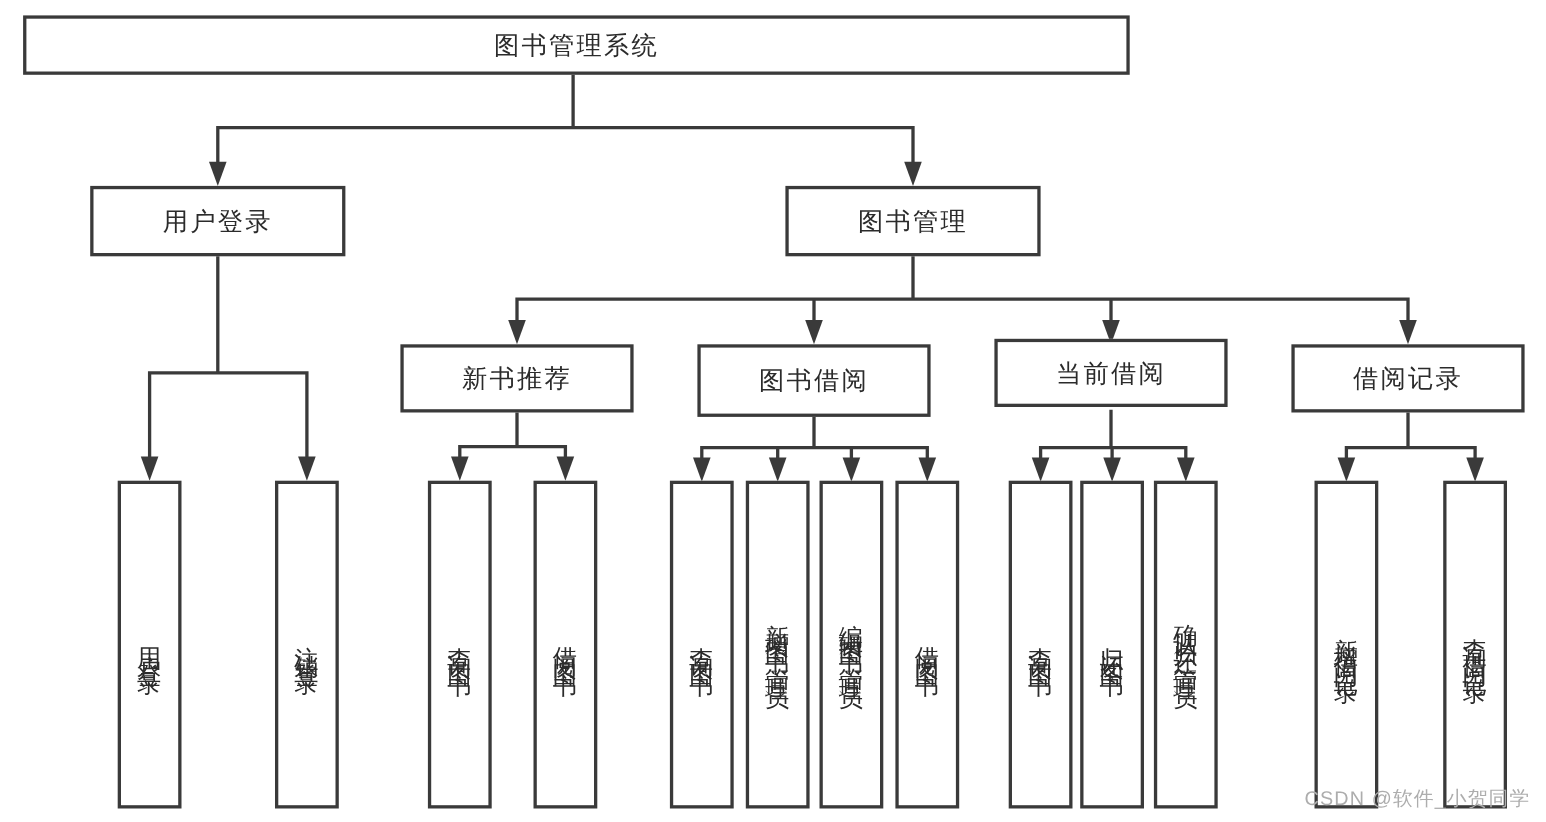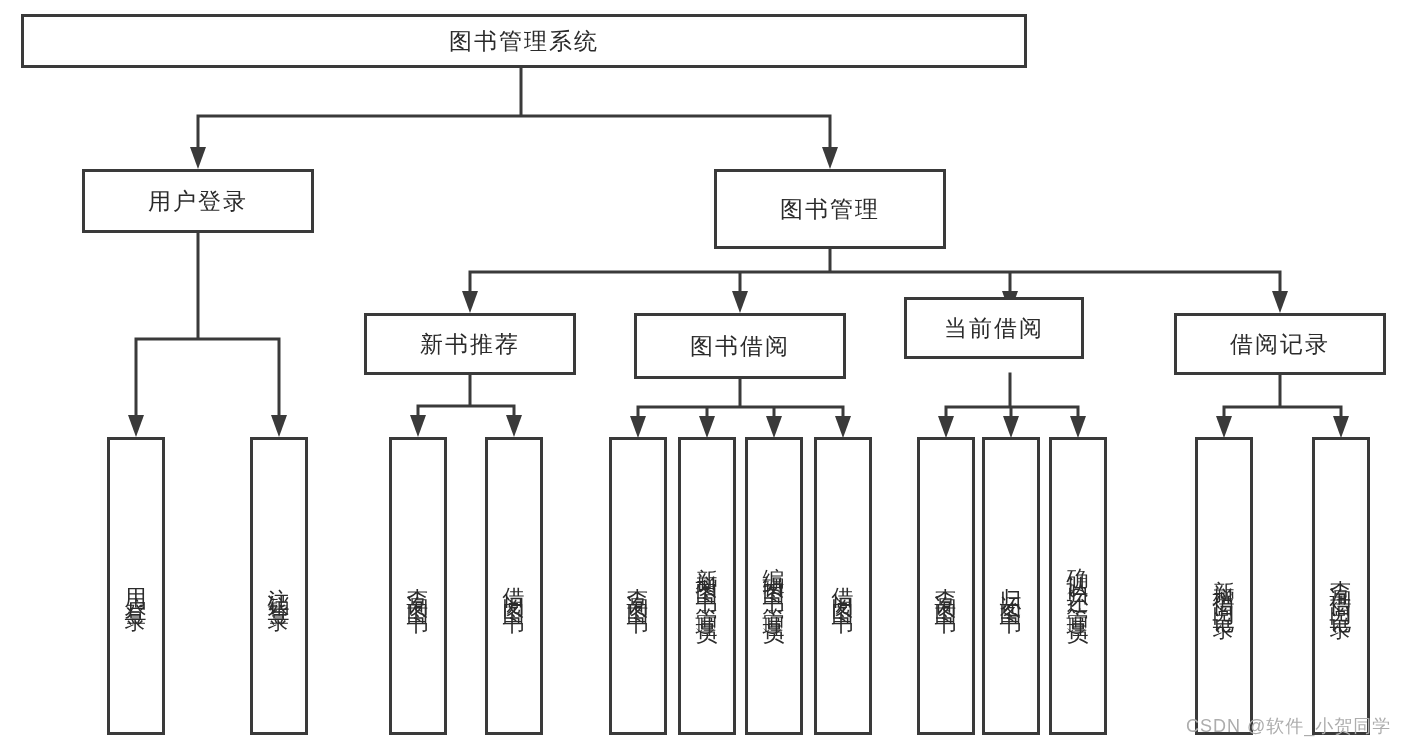--- a/index.html
+++ b/index.html
@@ -90,31 +90,31 @@
     <polygon points="1333,416 1349,416 1341,438"></polygon>
   </svg>
 
   <div class="node" style="left:21px;top:14px;width:1006px;height:54px;">
     <span>图书管理系统</span>
   </div>
 
   <div class="node" style="left:82px;top:169px;width:232px;height:64px;">
     <span>用户登录</span>
   </div>
-  <div class="node" style="left:714px;top:169px;width:232px;height:80px;">
+  <div class="node" style="left:714px;top:169px;width:232px;height:64px;">
     <span>图书管理</span>
   </div>
 
   <div class="node" style="left:364px;top:313px;width:212px;height:62px;">
     <span>新书推荐</span>
   </div>
   <div class="node" style="left:634px;top:313px;width:212px;height:66px;text-align:center;">
     <span>图书借阅</span>
   </div>
-  <div class="node" style="left:904px;top:297px;width:180px;height:62px;text-align:right;">
+  <div class="node" style="left:904px;top:308px;width:212px;height:62px;text-align:right;">
     <span>当前借阅</span>
   </div>
   <div class="node" style="left:1174px;top:313px;width:212px;height:62px;">
     <span>借阅记录</span>
   </div>
 
   <div class="node leaf" style="left:107px;top:437px;width:58px;height:298px;">
     <span class="vtext">用户登录</span>
   </div>
   <div class="node leaf" style="left:250px;top:437px;width:58px;height:298px;">

